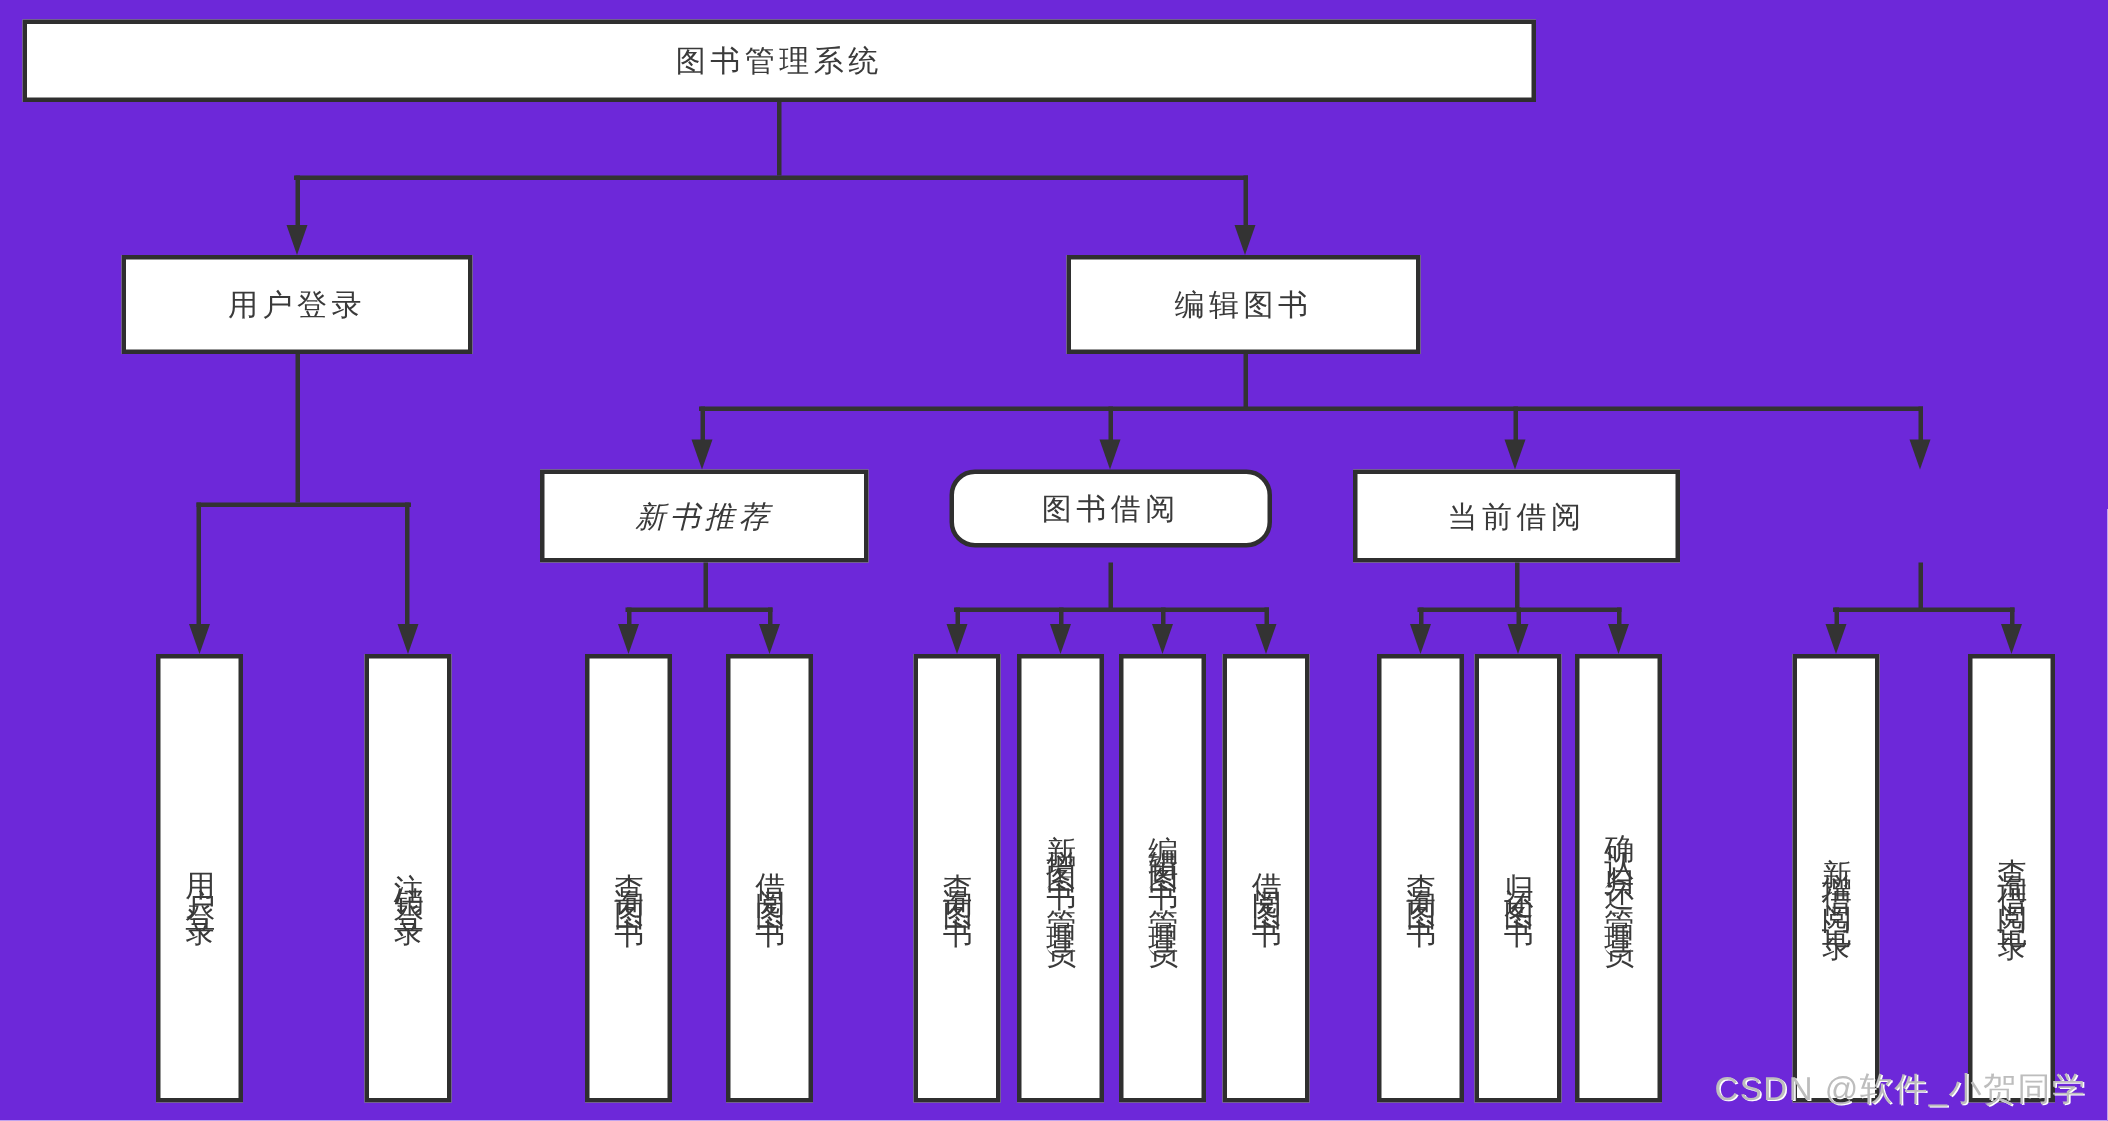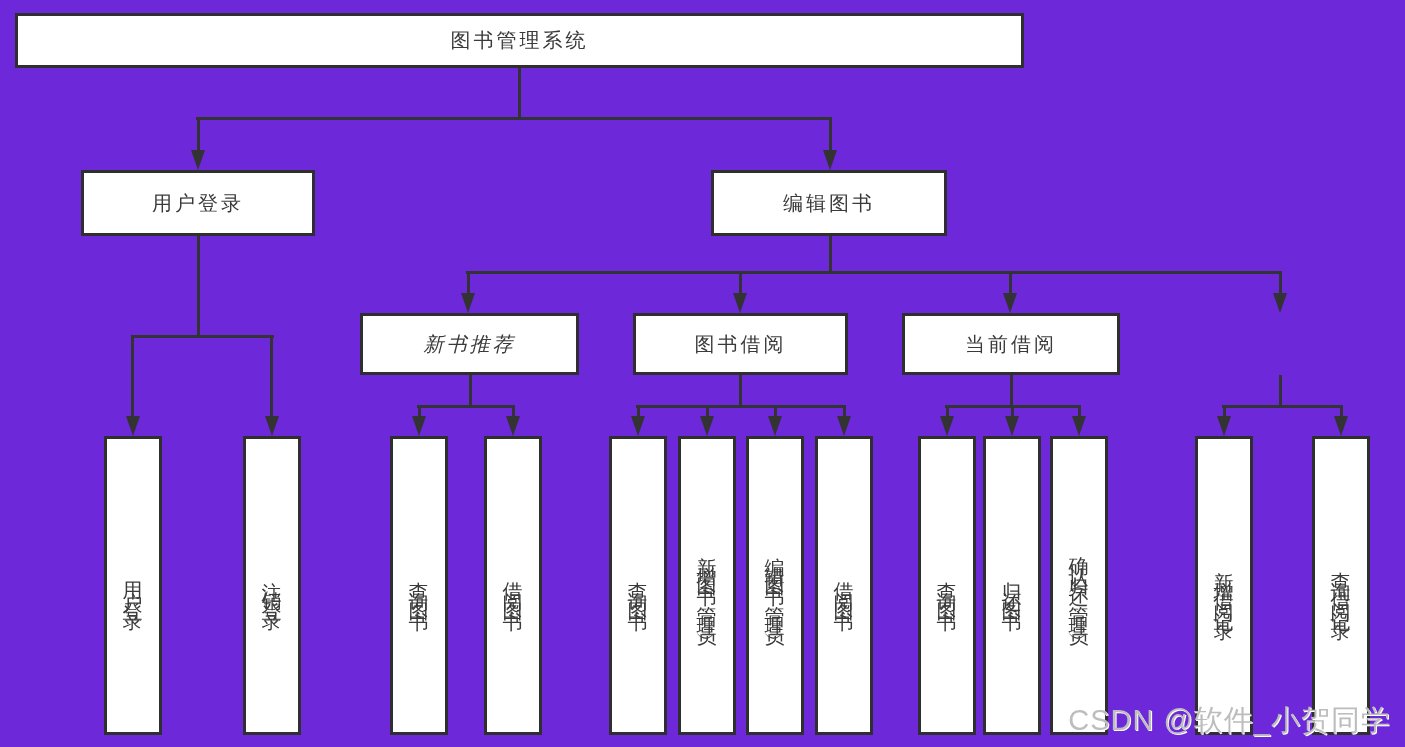--- a/index.html
+++ b/index.html
@@ -18,21 +18,21 @@
   }
   .hl{position:absolute;height:3px;background:#333333;}
   .vl{position:absolute;width:3px;background:#333333;}
   .arr{
     position:absolute;width:0;height:0;
     border-left:7px solid transparent;border-right:7px solid transparent;
     border-top:20px solid #333333;
   }
   .watermark{
     position:absolute;right:14px;bottom:6px;z-index:10;
-    font-size:29px;color:#bdbdbd;letter-spacing:1px;white-space:nowrap;
+    font-size:22px;color:#bdbdbd;letter-spacing:1px;white-space:nowrap;
     text-shadow:1px 1px 0 #ffffff;
     margin-left:34px;
   }
 </style>
 </head>
 <body>
 
 <div id="canvas">
 
   <div class="box" style="left:15px;top:13px;width:1009px;height:55px;">
@@ -42,21 +42,21 @@
   <div class="box" style="left:81px;top:170px;width:234px;height:66px;">
     <span class="hlabel">用户登录</span>
   </div>
   <div class="box" style="left:711px;top:170px;width:236px;height:66px;">
     <span class="hlabel">编辑图书</span>
   </div>
 
   <div class="box" style="left:360px;top:313px;width:219px;height:62px;font-style:italic;">
     <span class="hlabel">新书推荐</span>
   </div>
-  <div class="box" style="left:633px;top:313px;width:215px;height:62px;">
+  <div class="box" style="left:633px;top:313px;width:215px;height:52px;border-radius:17px;">
     <span class="hlabel">图书借阅</span>
   </div>
   <div class="box" style="left:902px;top:313px;width:218px;height:62px;">
     <span class="hlabel">当前借阅</span>
   </div>
 
   <div class="box" style="left:104px;top:436px;width:58px;height:299px;">
     <span class="vlabel">用户登录</span>
   </div>
   <div class="box" style="left:243px;top:436px;width:58px;height:299px;">

